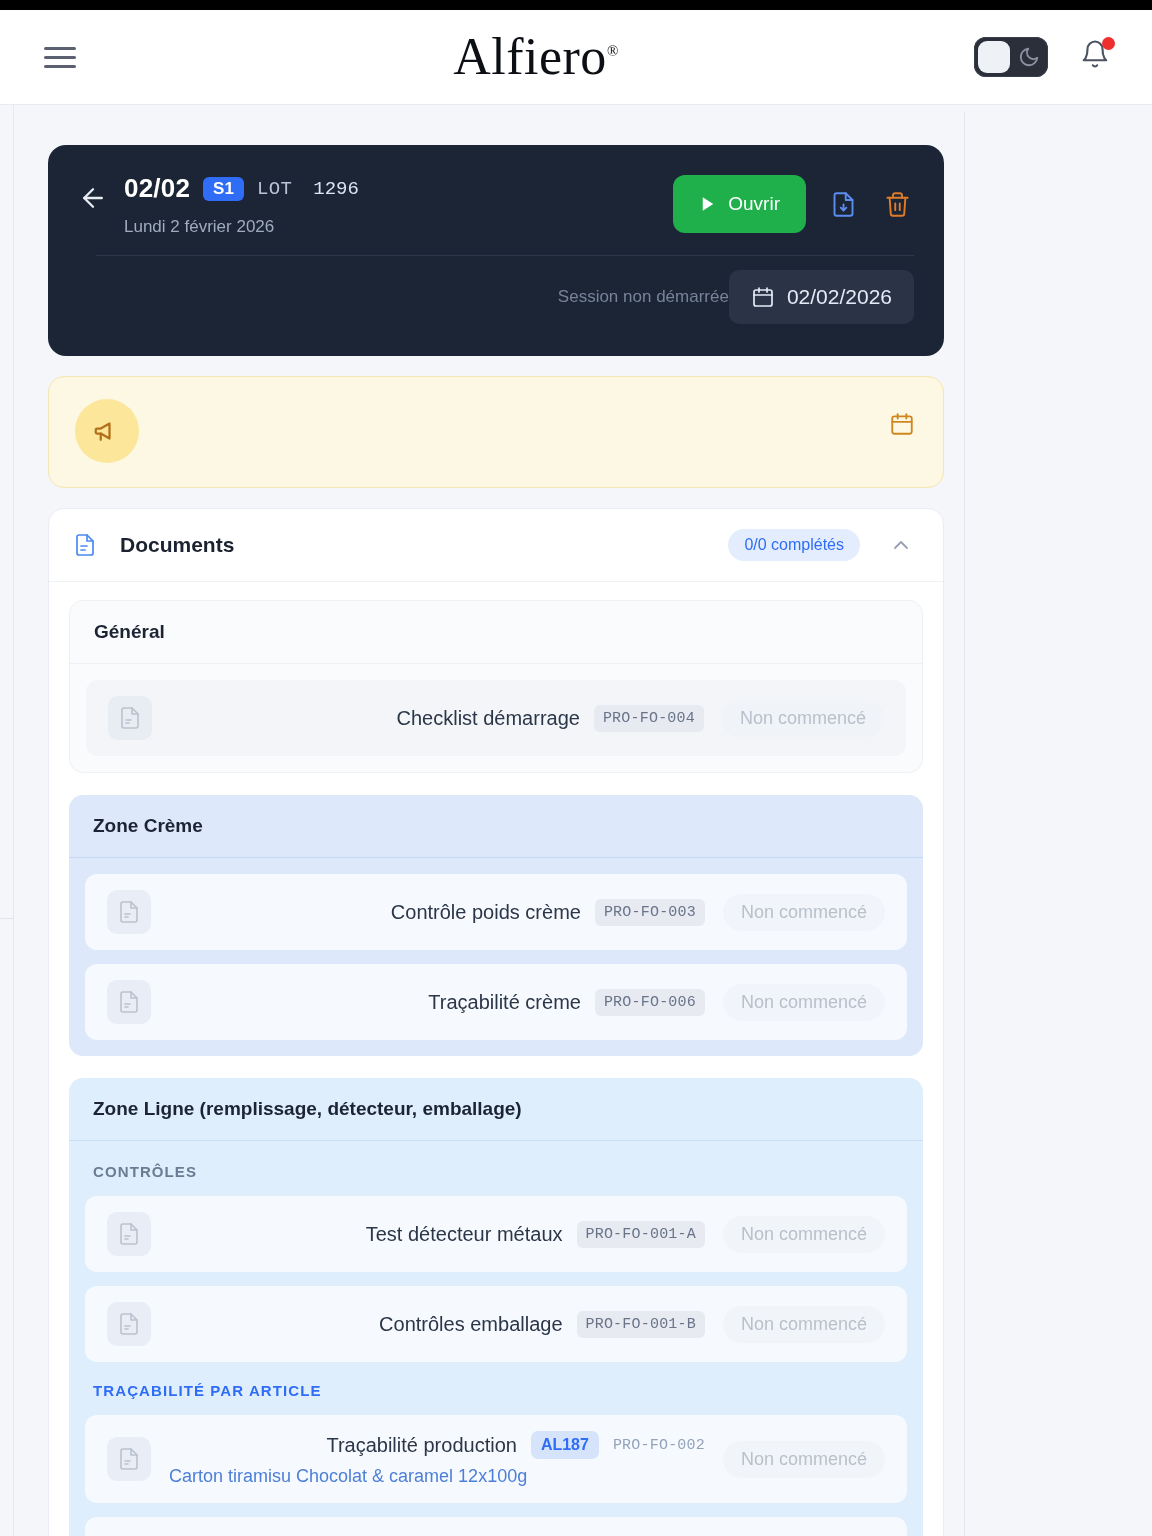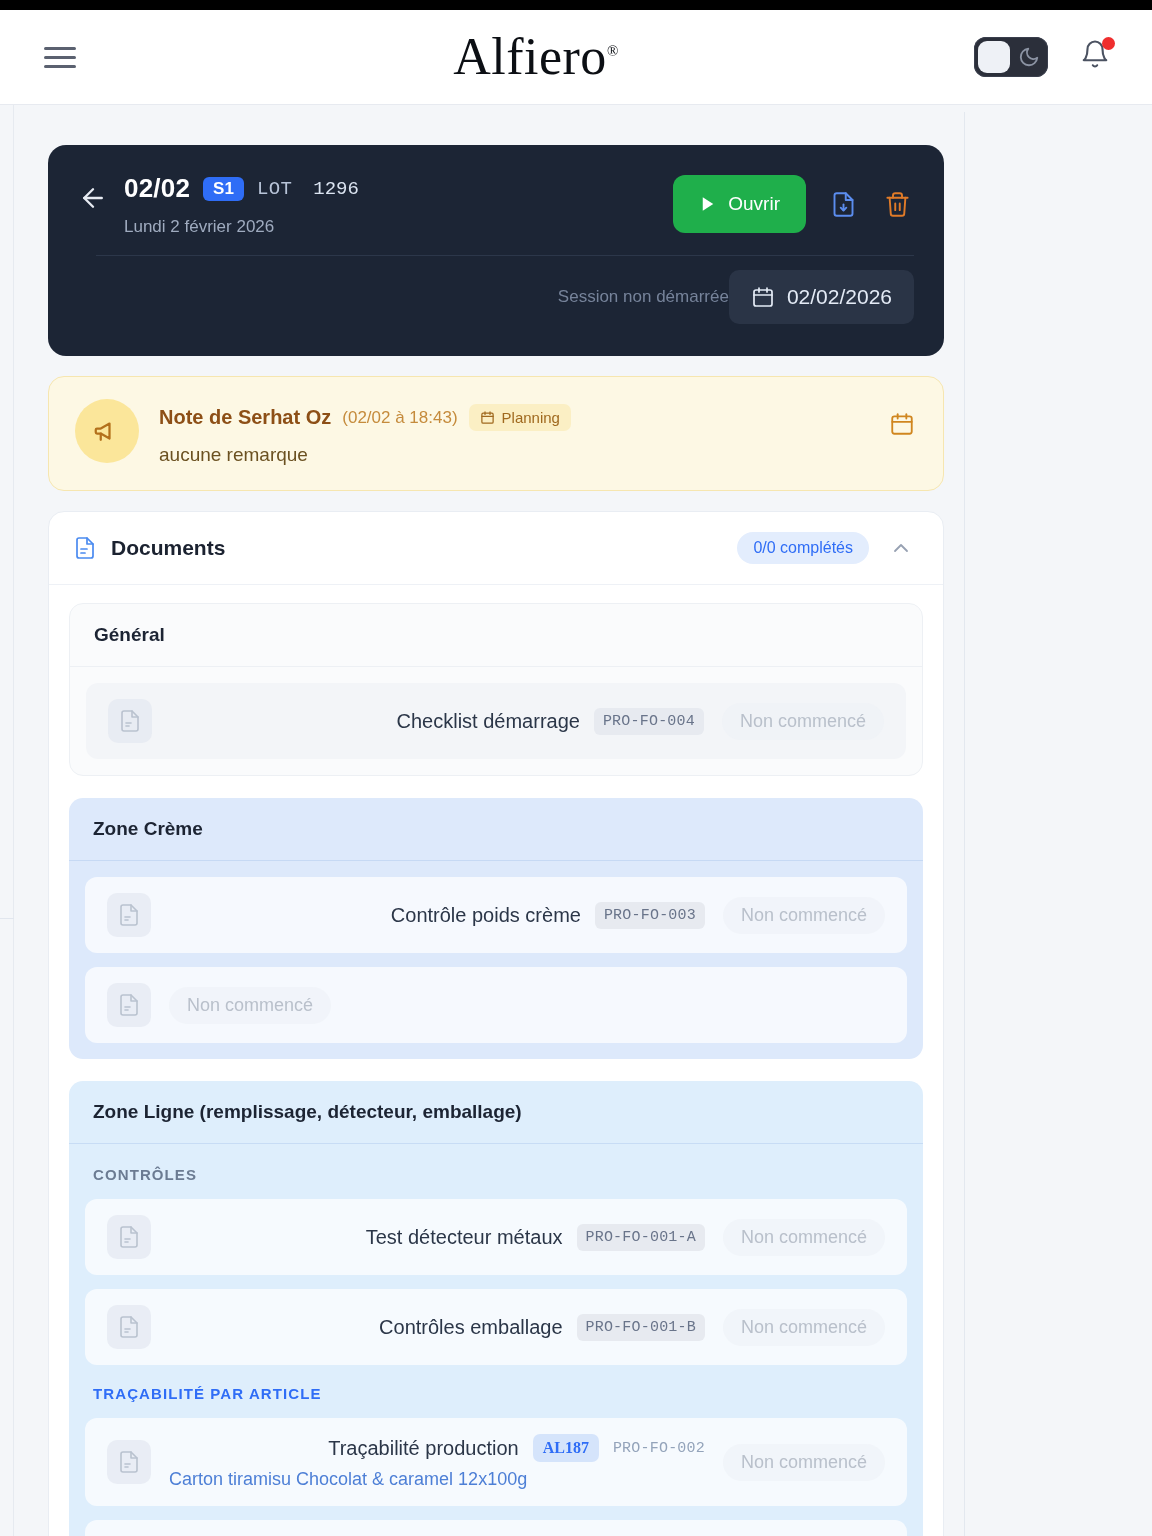--- a/index.html
+++ b/index.html
@@ -90,21 +90,21 @@
   .note-body { flex: 1; padding-top: 5px; }
   .note-head { display: flex; align-items: center; gap: 11px; flex-wrap: wrap; }
   .note-author { font-size: 20px; font-weight: bold; color: #8d4f16; }
   .note-time { font-size: 17px; color: #c58b3c; }
   .note-tag { background: #fbefc4; color: #a0691e; font-size: 15px; border-radius: 7px; padding: 5px 11px; display: flex; align-items: center; gap: 7px; }
   .note-text { margin-top: 13px; font-size: 19px; color: #6b5121; }
   .note-cal { position: absolute; right: 28px; top: 34px; cursor: pointer; }
 
   
   .docs { margin-top: 20px; background: #fff; border: 1px solid #e9edf3; border-radius: 16px; overflow: hidden; }
-  .docs-head { display: flex; align-items: center; padding: 20px 24px; border-bottom: 1px solid #eef1f6; gap: 14px; cursor: pointer; }
+  .docs-head { display: flex; align-items: center; padding: 20px 24px; border-bottom: 1px solid #eef1f6; gap: 23px; cursor: pointer; }
   .docs-title { font-size: 21px; font-weight: bold; color: #1b2230; flex: 1; }
   .docs-count { background: #e3edfd; color: #2f6df6; font-size: 16px; font-weight: 500; border-radius: 999px; padding: 7px 16px; }
   .chev { color: #97a1b2; display: flex; align-items: center; padding: 0 6px; cursor: pointer; }
 
   .docs-body { padding: 18px 20px 22px 20px; display: flex; flex-direction: column; gap: 22px; }
 
   .group { border-radius: 14px; overflow: hidden; }
   .group.plain { background: #fafbfc; border: 1px solid #edf0f4; }
   .group.crème { background: #dde9fb; }
   .group.ligne { background: #deeefc; }
@@ -120,21 +120,21 @@
     background: rgba(255,255,255,0.72); border-radius: 12px;
     display: flex; align-items: center; padding: 16px 22px; gap: 18px; min-height: 72px; cursor: pointer;
   }
   .group.plain .doc-row { background: #f3f5f8; }
   .doc-icon { width: 44px; height: 44px; border-radius: 10px; background: rgba(226,231,239,0.65); display: flex; align-items: center; justify-content: center; flex: none; }
   .doc-main { flex: 1; min-width: 0; }
   .doc-line { display: flex; align-items: center; gap: 14px; flex-wrap: wrap; justify-content: flex-end; }
   .doc-name { font-size: 20px; color: #2b3648; }
   .code-pill { font-family: "Liberation Mono", monospace; font-size: 15px; color: #69748a; background: #e7eaf0; border-radius: 6px; padding: 5px 9px; letter-spacing: 0.2px; }
   .code-bare { font-family: "Liberation Mono", monospace; font-size: 15px; color: #93a3ba; letter-spacing: 0.2px; }
-  .art-pill { font-family: Liberation Serif, serif; font-size: 16px; font-weight: bold; color: #2f6df6; background: #d5e4fb; border-radius: 7px; padding: 5px 10px; }
+  .art-pill { font-family: Liberation Sans, sans-serif; font-size: 16px; font-weight: bold; color: #2f6df6; background: #d5e4fb; border-radius: 7px; padding: 5px 10px; }
   .doc-sub { margin-top: 7px; font-size: 18px; color: #4d7fd6; }
   .doc-status { font-size: 18px; color: #b9c0cb; background: rgba(237,240,245,0.55); border-radius: 999px; padding: 8px 18px; flex: none; }
 </style>
 </head>
 <body>
 
 <div class="screen">
 
   <div class="status-strip"></div>
 
@@ -234,36 +234,20 @@
       </div>
     </div>
 
     <div class="note">
       <div class="note-avatar">
         <svg width="30" height="30" viewBox="0 0 24 24" fill="none" stroke="#b3701b" stroke-width="1.8" stroke-linecap="round" stroke-linejoin="round">
             <path d="M3 11v2a1 1 0 0 0 1 1h3l7 4V6L7 10H4a1 1 0 0 0-1 1z"></path>
             <path d="M7 14v5"></path>
           </svg>
       </div>
-      <div class="note-body">
-        <div class="note-head">
-          <div class="note-author">Note de Serhat Oz</div>
-          <div class="note-time">(02/02 à 18:43)</div>
-          <div class="note-tag">
-            <svg width="15" height="15" viewBox="0 0 24 24" fill="none" stroke="currentColor" stroke-width="2" stroke-linecap="round" stroke-linejoin="round">
-                <rect x="3" y="5" width="18" height="16" rx="2"></rect>
-                <line x1="3" y1="10" x2="21" y2="10"></line>
-                <line x1="8" y1="3" x2="8" y2="7"></line>
-                <line x1="16" y1="3" x2="16" y2="7"></line>
-              </svg>
-            <span>Planning</span>
-          </div>
-        </div>
-        <div class="note-text">aucune remarque</div>
-      </div>
       <div class="note-cal">
         <svg width="26" height="26" viewBox="0 0 24 24" fill="none" stroke="#d0861f" stroke-width="1.7" stroke-linecap="round" stroke-linejoin="round">
             <rect x="3" y="5" width="18" height="16" rx="2"></rect>
             <line x1="3" y1="10" x2="21" y2="10"></line>
             <line x1="8" y1="3" x2="8" y2="7"></line>
             <line x1="16" y1="3" x2="16" y2="7"></line>
           </svg>
       </div>
     </div>
 
@@ -328,20 +312,26 @@
               </div>
               <div class="doc-row">
                 <div class="doc-icon">
                   <svg width="24" height="24" viewBox="0 0 24 24" fill="none" stroke="#b9c2cf" stroke-width="1.6" stroke-linecap="round" stroke-linejoin="round">
                     <path d="M14 2H6a2 2 0 0 0-2 2v16a2 2 0 0 0 2 2h12a2 2 0 0 0 2-2V8z"></path>
                     <polyline points="14 2 14 8 20 8"></polyline>
                     <line x1="8" y1="14" x2="13" y2="14"></line>
                     <line x1="8" y1="17" x2="11" y2="17"></line>
                   </svg>
                 </div>
+                <div class="doc-main">
+                  <div class="doc-line">
+                    <span class="doc-name">Traçabilité crème</span>
+                    <span class="code-pill">PRO-FO-006</span>
+                  </div>
+                </div>
                 <div class="doc-status">Non commencé</div>
               </div>
             </div>
           </div>
           <div class="group ligne">
             <div class="group-head">Zone Ligne (remplissage, détecteur, emballage)</div>
             <div class="group-items">
               <div class="subhead">CONTRÔLES</div>
               <div class="doc-row">
                 <div class="doc-icon">

